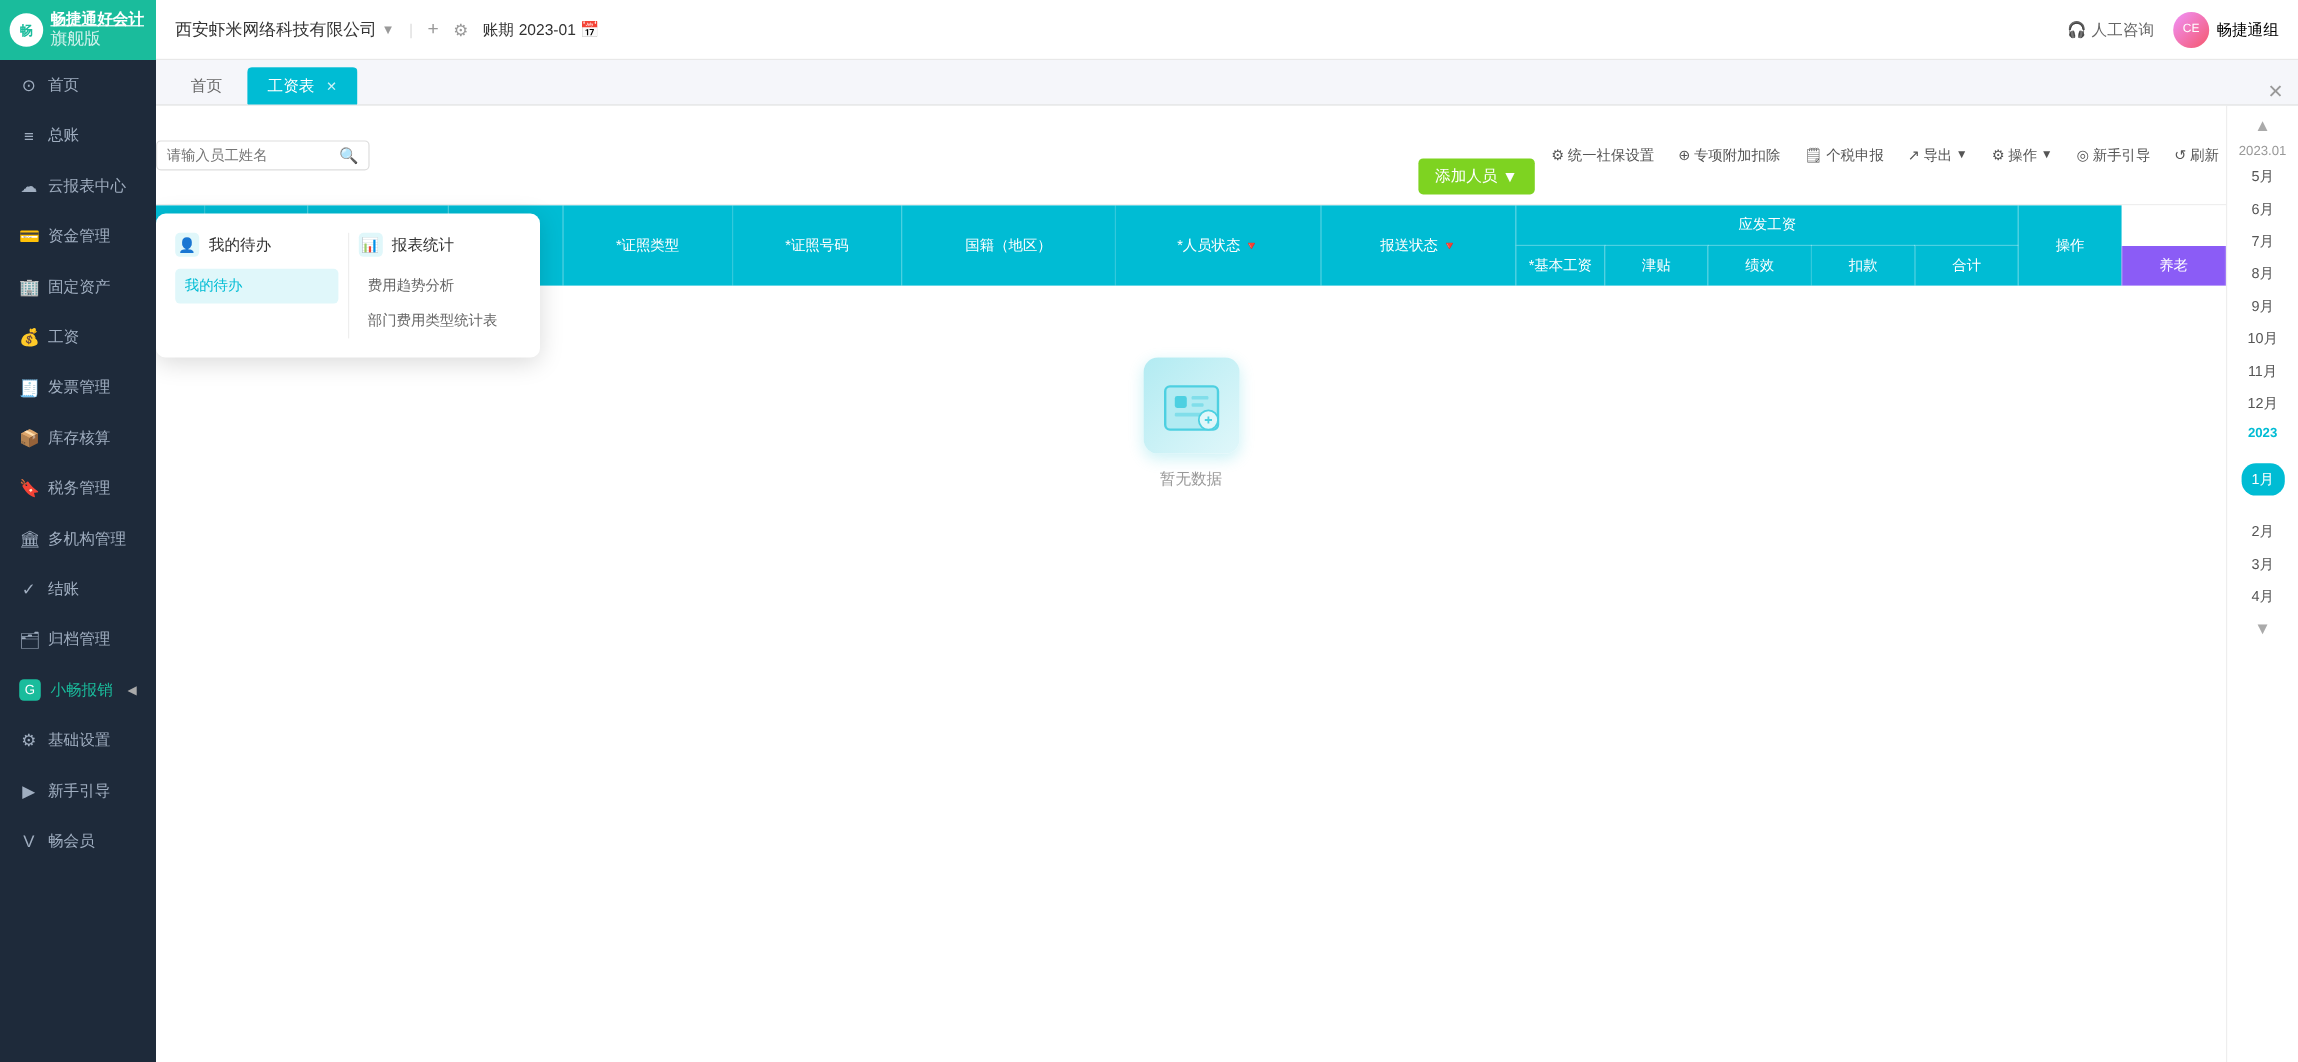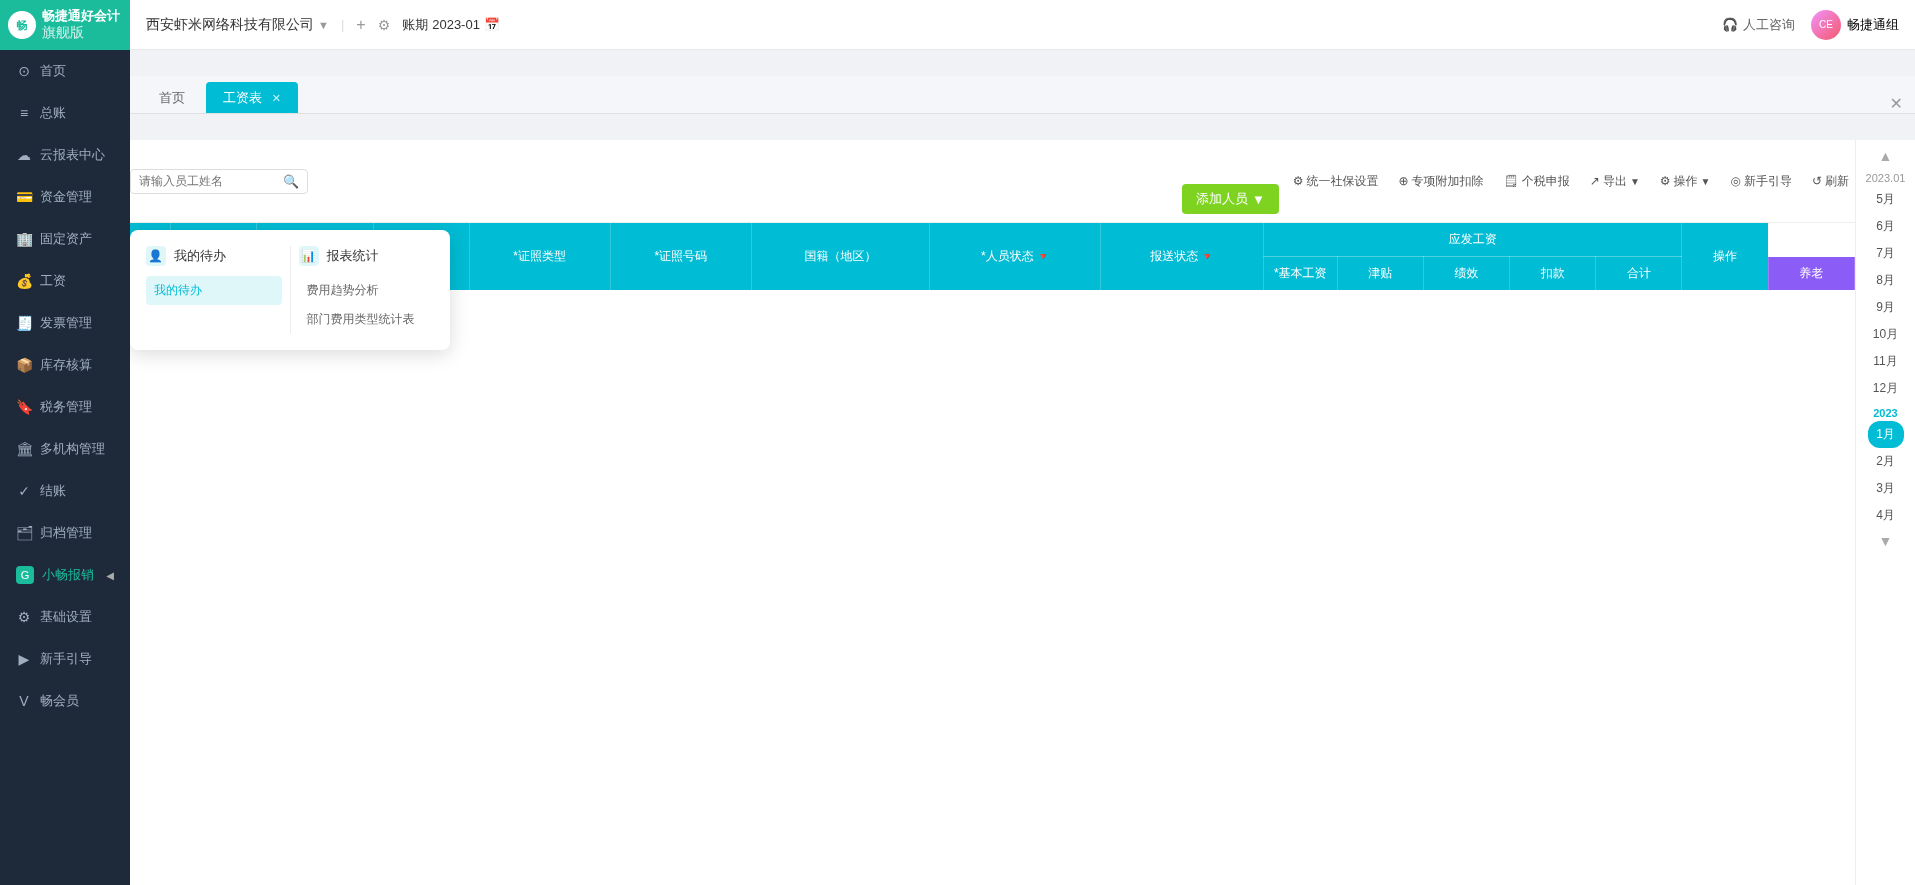--- a/index.html
+++ b/index.html
@@ -22,21 +22,21 @@
       gap: 6px;
       height: 50px;
     }
     .sidebar-logo-icon {
       width: 28px; height: 28px;
       background: white;
       border-radius: 50%;
       display: flex; align-items: center; justify-content: center;
       font-size: 11px; color: #1abc9c; font-weight: bold;
     }
-    .sidebar-logo-text { color: white; font-size: 13px; font-weight: bold; line-height: 1.2; }
+    .sidebar-logo-text { color: white; font-size: 13px; font-weight: bold; line-height: 1.2; text-decoration: underline; }
     .sidebar-logo-sub { font-size: 14px; color: rgba(255,255,255,0.8); }
     .sidebar-item {
       display: flex;
       align-items: center;
       gap: 8px;
       padding: 12px 16px;
       color: #a0aec0;
       cursor: pointer;
       font-size: 13px;
       transition: background 0.2s;
@@ -44,21 +44,20 @@
     .sidebar-item.active { color: #1abc9c; }
     .sidebar-item .icon { font-size: 14px; width: 16px; text-align: center; }
 
     
     .main {
       flex: 1;
       display: flex;
       flex-direction: column;
       height: 885px;
       overflow: hidden;
-      gap: 26px;
     }
 
     
     .topbar {
       background: white;
       height: 50px;
       display: flex;
       align-items: center;
       padding: 0 16px;
       border-bottom: 1px solid #e8e8e8;
@@ -231,21 +230,21 @@
       padding: 5px 0;
       width: 100%;
       text-align: center;
       cursor: pointer;
     }
     .month-item.active {
       background: #00bcd4;
       color: white;
       border-radius: 12px;
       width: 36px;
-      margin: 0 auto;
+      margin: 17px auto;
     }
     .month-nav { color: #aaa; font-size: 14px; cursor: pointer; padding: 4px; }
 
     
     .popup-menu {
       position: absolute;
       top: 90px;
       left: 0;
       width: 320px;
       background: white;
@@ -481,20 +480,35 @@
               <th>绩效</th>
               <th>扣款</th>
               <th>合计</th>
               <th style="background:#8b5cf6;">养老</th>
             </tr>
           </thead>
           <tbody>
           </tbody>
         </table>
 
+        <div class="empty-state">
+          <div class="empty-icon">
+            <svg width="60" height="60" viewBox="0 0 60 60" xmlns="http://www.w3.org/2000/svg">
+              <rect x="8" y="14" width="44" height="36" rx="4" fill="#b2ebf2" stroke="#4dd0e1" stroke-width="2"></rect>
+              <rect x="16" y="22" width="10" height="10" rx="2" fill="#4dd0e1"></rect>
+              <rect x="30" y="22" width="14" height="3" rx="1" fill="#80deea"></rect>
+              <rect x="30" y="28" width="10" height="3" rx="1" fill="#80deea"></rect>
+              <rect x="16" y="36" width="28" height="3" rx="1" fill="#80deea"></rect>
+              <circle cx="44" cy="42" r="8" fill="#e0f7fa" stroke="#4dd0e1" stroke-width="1.5"></circle>
+              <line x1="41" y1="42" x2="47" y2="42" stroke="#4dd0e1" stroke-width="1.5"></line>
+              <line x1="44" y1="39" x2="44" y2="45" stroke="#4dd0e1" stroke-width="1.5"></line>
+            </svg>
+          </div>
+          <span class="empty-text">暂无数据</span>
+        </div>
       </div>
     </div>
 
     <div class="month-panel">
       <div class="month-nav">▲</div>
       <div class="month-panel-year">2023.01</div>
       <div class="month-item">5月</div>
       <div class="month-item">6月</div>
       <div class="month-item">7月</div>
       <div class="month-item">8月</div>

